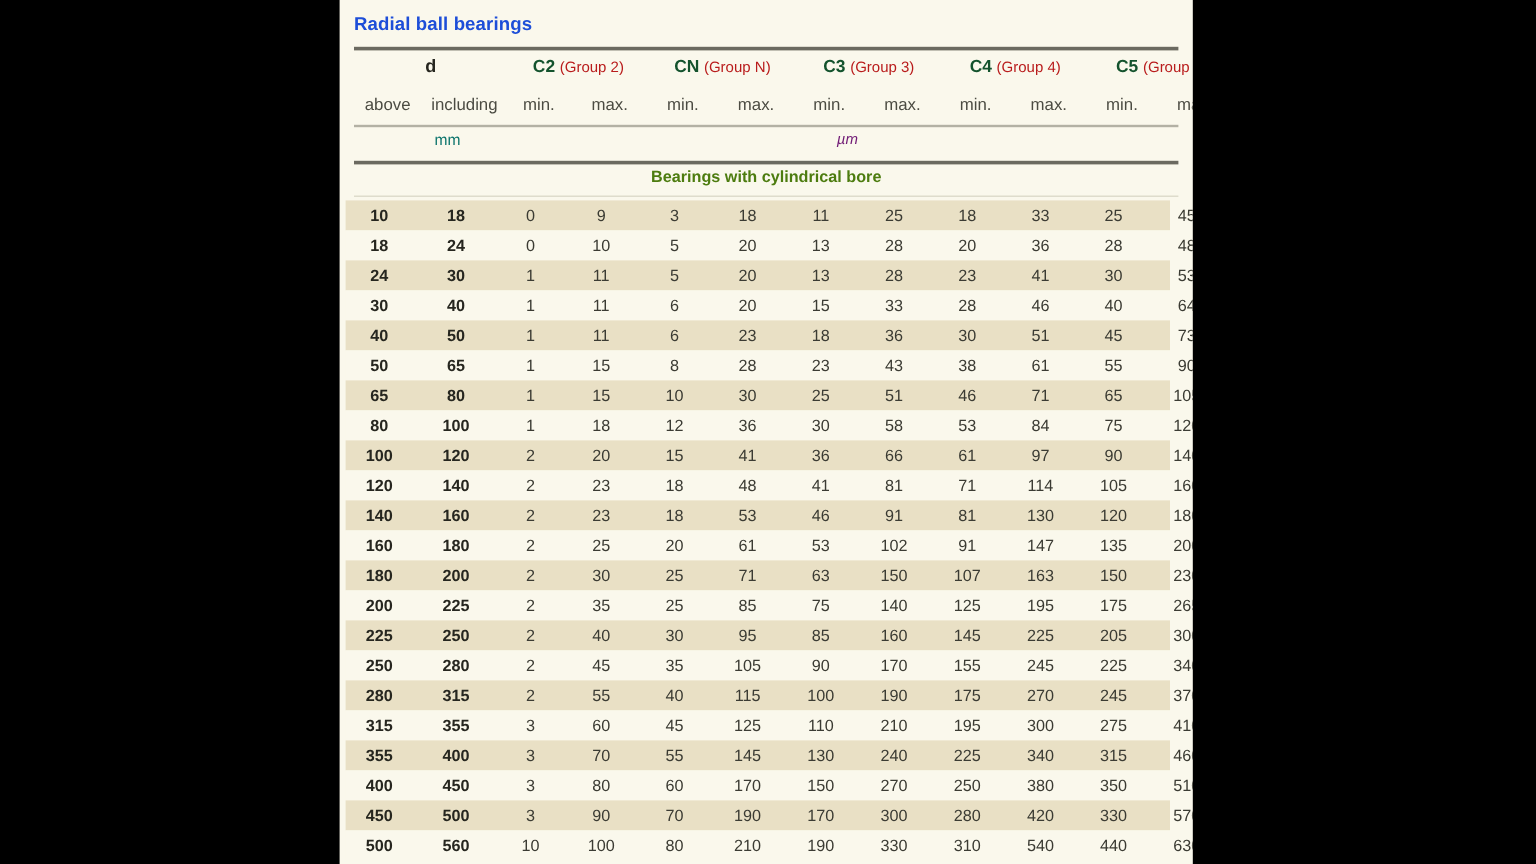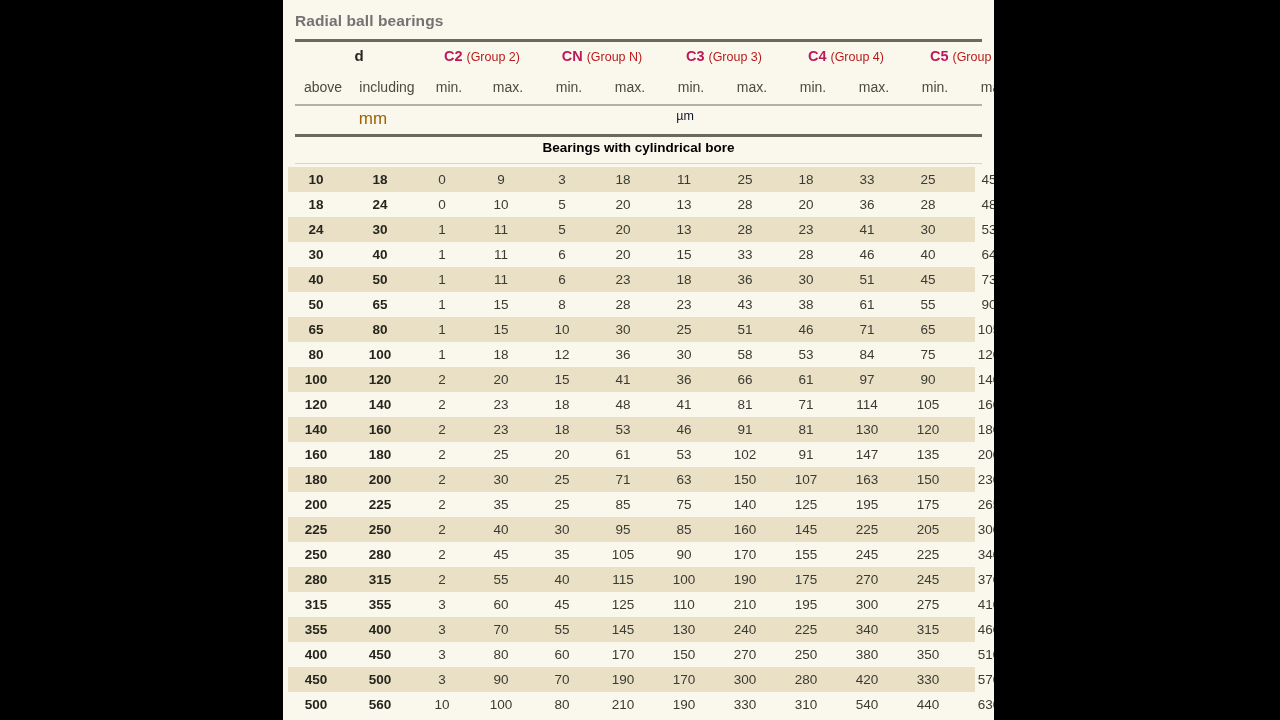--- a/index.html
+++ b/index.html
@@ -57,21 +57,21 @@
   }
   #watermark svg { display: block; }
 
   
   #doc-title {
     position: absolute;
     left: 12px;
     top: 12px;
     font-size: 15.5px;
     font-weight: bold;
-    color: #737373;
+    color: #1d4ed8;
     letter-spacing: 0.1px;
     z-index: 2;
   }
 
   
   .rule {
     position: absolute;
     left: 12px;
     width: 687px;
     z-index: 2;
@@ -110,21 +110,21 @@
   .group-cell {
     grid-column: span 2;
     text-align: center;
     font-size: 14px;
     color: #3a3a34;
     white-space: nowrap;
   }
   .group-cell .code {
     font-weight: bold;
     font-size: 14.5px;
-    color: #be185d;
+    color: #14532d;
   }
   .group-cell .paren {
     font-weight: normal;
     font-size: 12.5px;
     color: #b91c1c;
   }
   .d-cell {
     grid-column: span 2;
     text-align: center;
     font-size: 15px;
@@ -144,42 +144,43 @@
     top: 109px;
     width: 687px;
     height: 24px;
     z-index: 2;
   }
   .scale-mm {
     position: absolute;
     left: 38px;
     width: 80px;
     text-align: center;
-    font-size: 17px;
-    color: #a16207;
+    font-size: 13px;
+    color: #0f766e;
   }
   .scale-um {
     position: absolute;
     left: 360px;
     width: 60px;
-    text-align: center;
+    text-align: right;
     font-size: 12.5px;
-    color: #0f172a;
+    color: #701a75;
+    font-style: italic;
   }
 
   
   #section-caption {
     position: absolute;
     left: 12px;
     top: 140px;
     width: 687px;
     text-align: center;
     font-size: 13.5px;
     font-weight: bold;
-    color: #000000;
+    color: #4d7c0f;
     z-index: 2;
   }
 
   
   #rows {
     position: absolute;
     left: 5px;
     top: 167px;
     width: 687px;
     z-index: 1;

